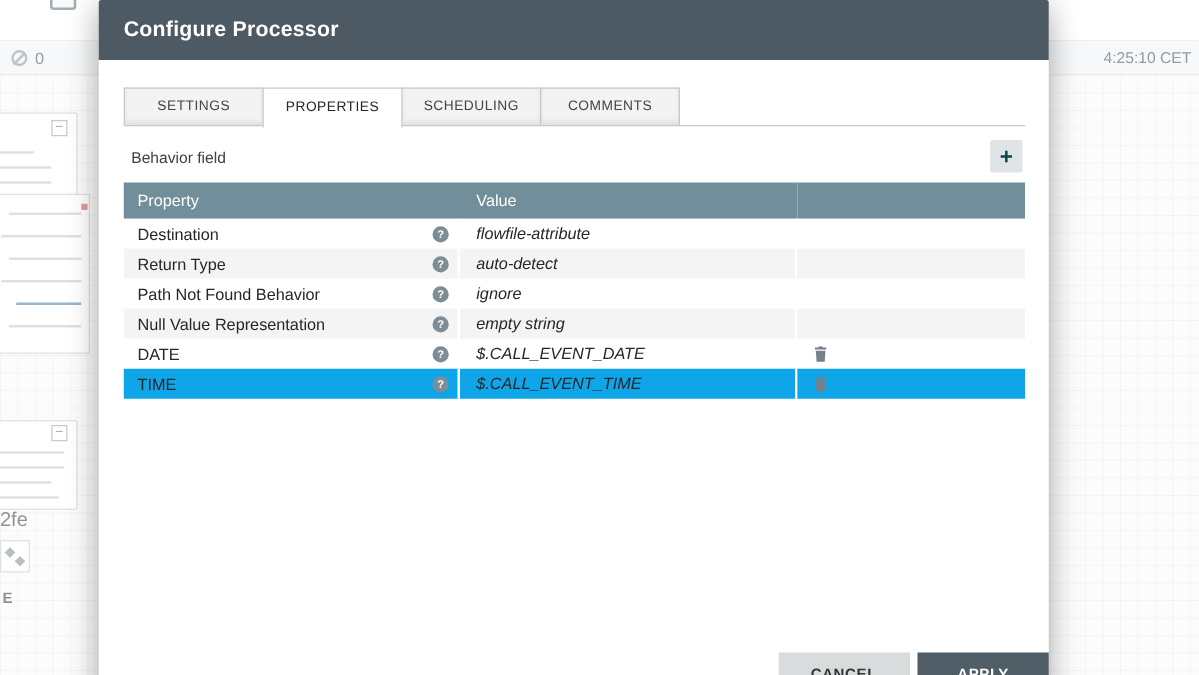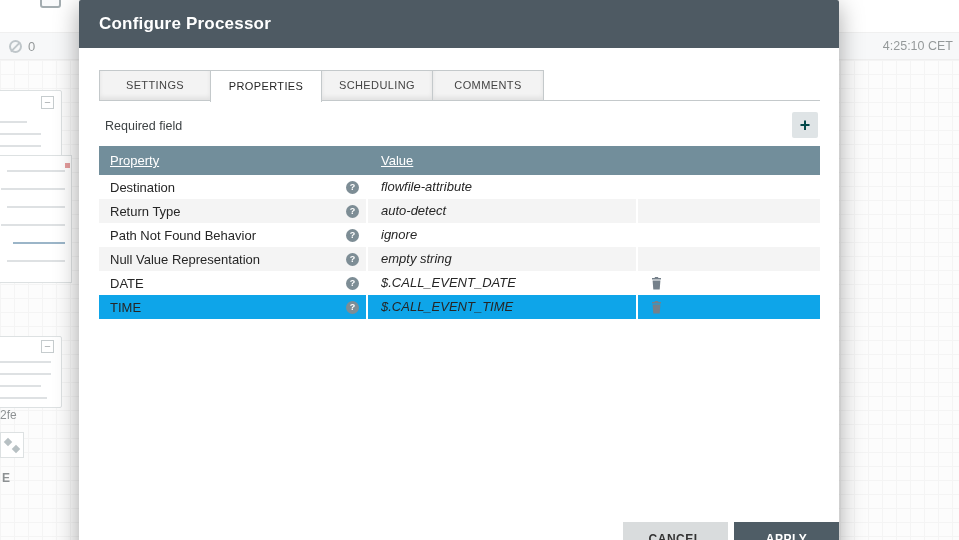--- a/index.html
+++ b/index.html
@@ -23,21 +23,21 @@
     background-image: linear-gradient(#ececec 1px, transparent 1px), linear-gradient(90deg, #ececec 1px, transparent 1px);
     background-size:14px 14px; }
 
   .pg-box-a { position:absolute; left:-28px; top:90px; width:90px; height:80px; background:#fff; border:1px solid #c2c8ca; border-radius:2px; z-index:2; }
   .proc-box { position:absolute; left:-40px; top:155px; width:112px; height:128px; background:#fff; border:1px solid #c2c8ca; z-index:2; }
   .pg-box-b { position:absolute; left:-28px; top:336px; width:90px; height:72px; background:#fff; border:1px solid #c2c8ca; border-radius:2px; z-index:2; }
   .collapse-btn { position:absolute; width:13px; height:13px; border:1px solid #98a2a6; background:#fff; font-size:11px; line-height:10px; text-align:center; color:#5a6468; }
   .bar { position:absolute; background:#c3c9cc; height:2px; }
   .bar.blue { background:#49789b; }
   .status-sq { position:absolute; left:65px; top:163px; width:5px; height:5px; background:#cf4c4c; z-index:3; }
-  .label-2fe { position:absolute; left:0px; top:408px; font-size:12px; color:#30383b; z-index:2; }
+  .label-2fe { position:absolute; left:0px; top:408px; font-size:16px; color:#30383b; z-index:2; }
   .mini-box { position:absolute; left:0px; top:432px; width:24px; height:26px; background:#fff; border:1px solid #c2c8ca; z-index:2; }
   .diamond { position:absolute; width:6px; height:6px; background:#7d8c93; transform:rotate(45deg); }
   .label-e { position:absolute; left:2px; top:471px; font-size:12px; font-weight:bold; color:#30383b; z-index:2; }
 
   .overlay { position:absolute; left:0; top:0; width:959px; height:540px; background:rgba(255,255,255,0.45); z-index:5; }
 
   
   .dialog { position:absolute; left:79px; top:0; width:760px; height:562px; background:#fff; z-index:10;
     box-shadow:0 6px 24px rgba(0,0,0,0.35); border-radius:2px; }
   .dialog-header { height:48px; background:#4e5a63; border-radius:2px 2px 0 0; }
@@ -49,21 +49,21 @@
     box-shadow: inset 0 -3px 4px rgba(0,0,0,0.07); }
   .tab:first-child { margin-left:0; }
   .tab.active { background:#fff; height:32px; line-height:31px; margin-bottom:-1px; position:relative; z-index:2; box-shadow:none; color:#262626; }
 
   .required-label { position:absolute; left:26px; top:119px; font-size:12.5px; color:#3d4244; }
   .add-btn { position:absolute; right:21px; top:112px; width:26px; height:26px; background:#dfe4e6; border:none; border-radius:2px;
     color:#004849; font-size:18px; font-weight:bold; line-height:24px; text-align:center; padding:0; cursor:pointer; font-family:"Liberation Sans",sans-serif; }
 
   .props-table { position:absolute; left:20px; top:146px; width:721px; border-collapse:separate; border-spacing:0; table-layout:fixed; font-size:13px; color:#262626; }
   .props-table col.c1 { width:269px; } .props-table col.c2 { width:270px; } .props-table col.c3 { width:182px; }
-  .props-table th { background:#728e9b; color:#fff; font-weight:normal; height:29px; text-align:left; padding:0 0 0 11px; font-size:13px;text-decoration:underline; }
+  .props-table th { background:#728e9b; color:#fff; font-weight:normal; height:29px; text-align:left; padding:0 0 0 11px; font-size:13px; }
   .props-table th.value-h { padding-left:13px; }
   .props-table td { height:24px; padding:0; overflow:hidden; white-space:nowrap; }
   .td-prop, .td-value { border-right:2px solid #fff; }
   .cell-prop { display:flex; align-items:center; justify-content:space-between; padding:0 7px 0 11px; height:24px;gap:28px; }
   .cell-value { line-height:24px; padding-left:13px;font-style:italic; }
   .cell-actions { display:flex; align-items:center; height:24px; padding-left:13px; }
   tr.r-white td { background:#ffffff; }
   tr.r-gray td { background:#f4f4f4; }
   tr.r-yellow td { background:#0ea5e9; }
   .help { width:13px; height:13px; border-radius:50%; background:#7d8d95; color:#fff; font-size:9px; font-weight:bold; line-height:13px; text-align:center; flex:0 0 13px; cursor:default; }
@@ -133,21 +133,21 @@
     <span class="dialog-title">Configure Processor</span>
   </div>
 
   <div class="tabs">
     <div class="tab">SETTINGS</div>
     <div class="tab active">PROPERTIES</div>
     <div class="tab">SCHEDULING</div>
     <div class="tab">COMMENTS</div>
   </div>
 
-  <span class="required-label">Required field</span>
+  <span class="required-label">Behavior field</span>
   <button class="add-btn">
     <span>+</span>
   </button>
 
   <table class="props-table">
     <colgroup>
         <col class="c1">
         <col class="c2">
         <col class="c3">
       </colgroup>

